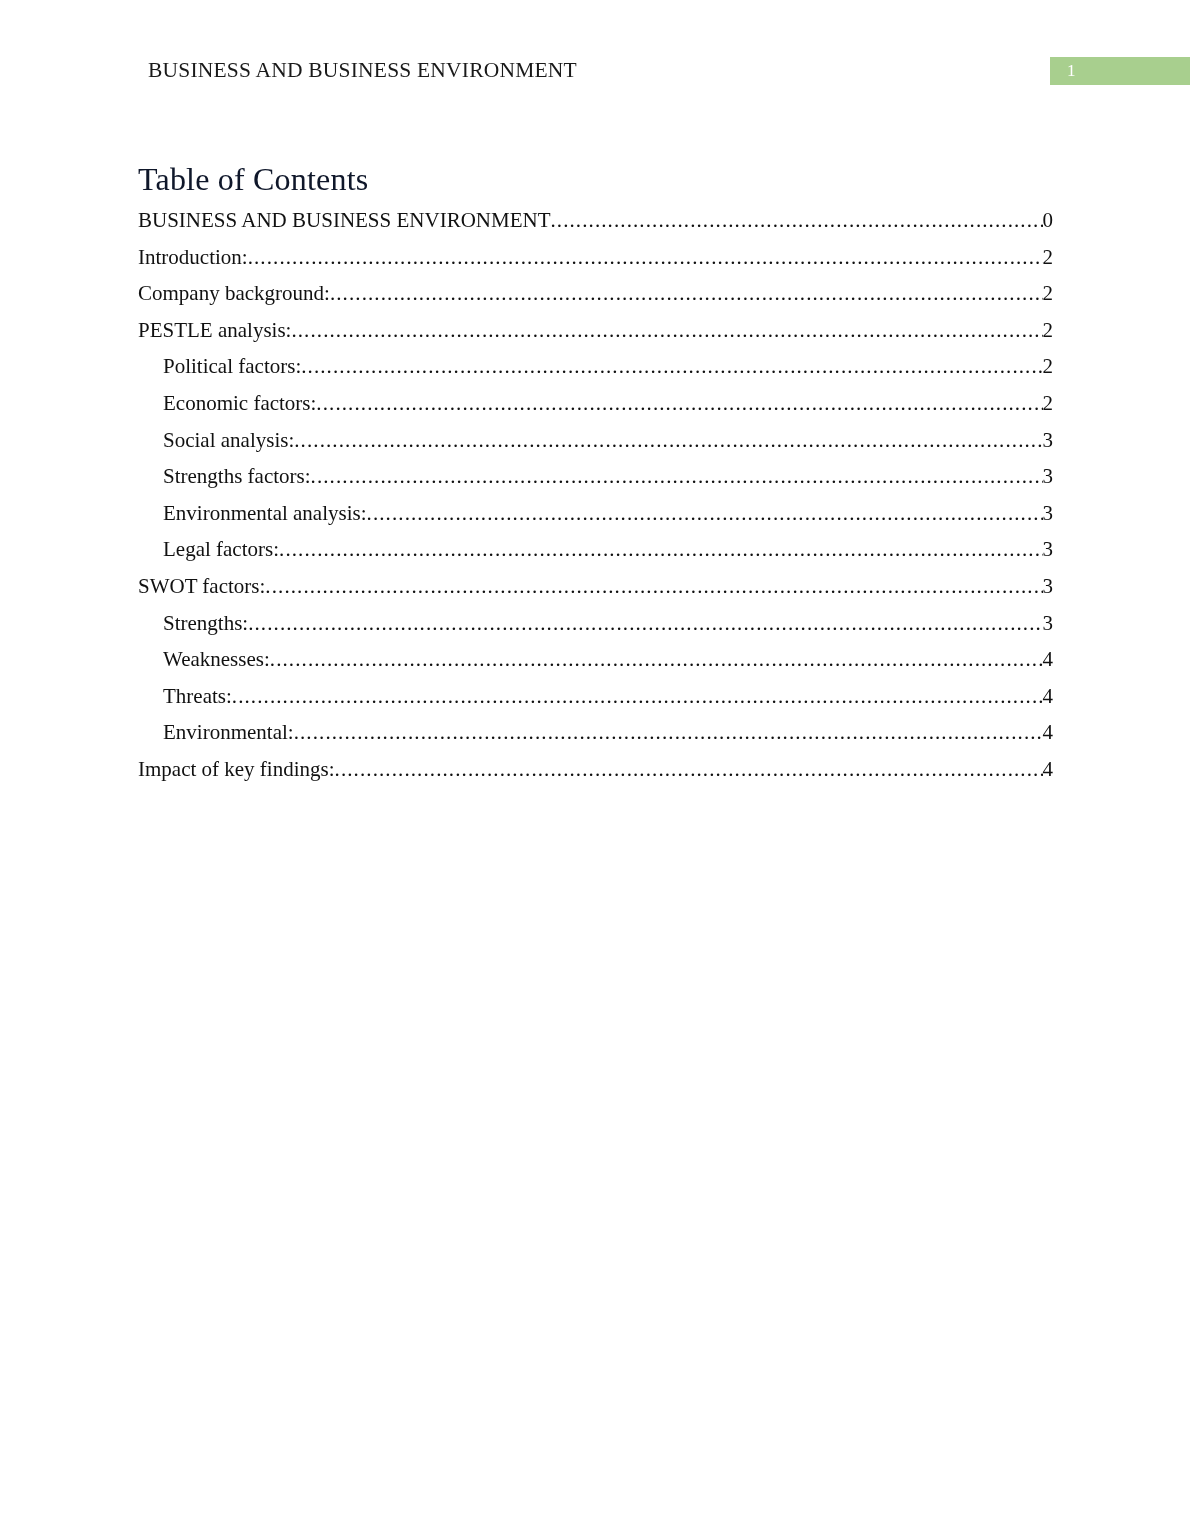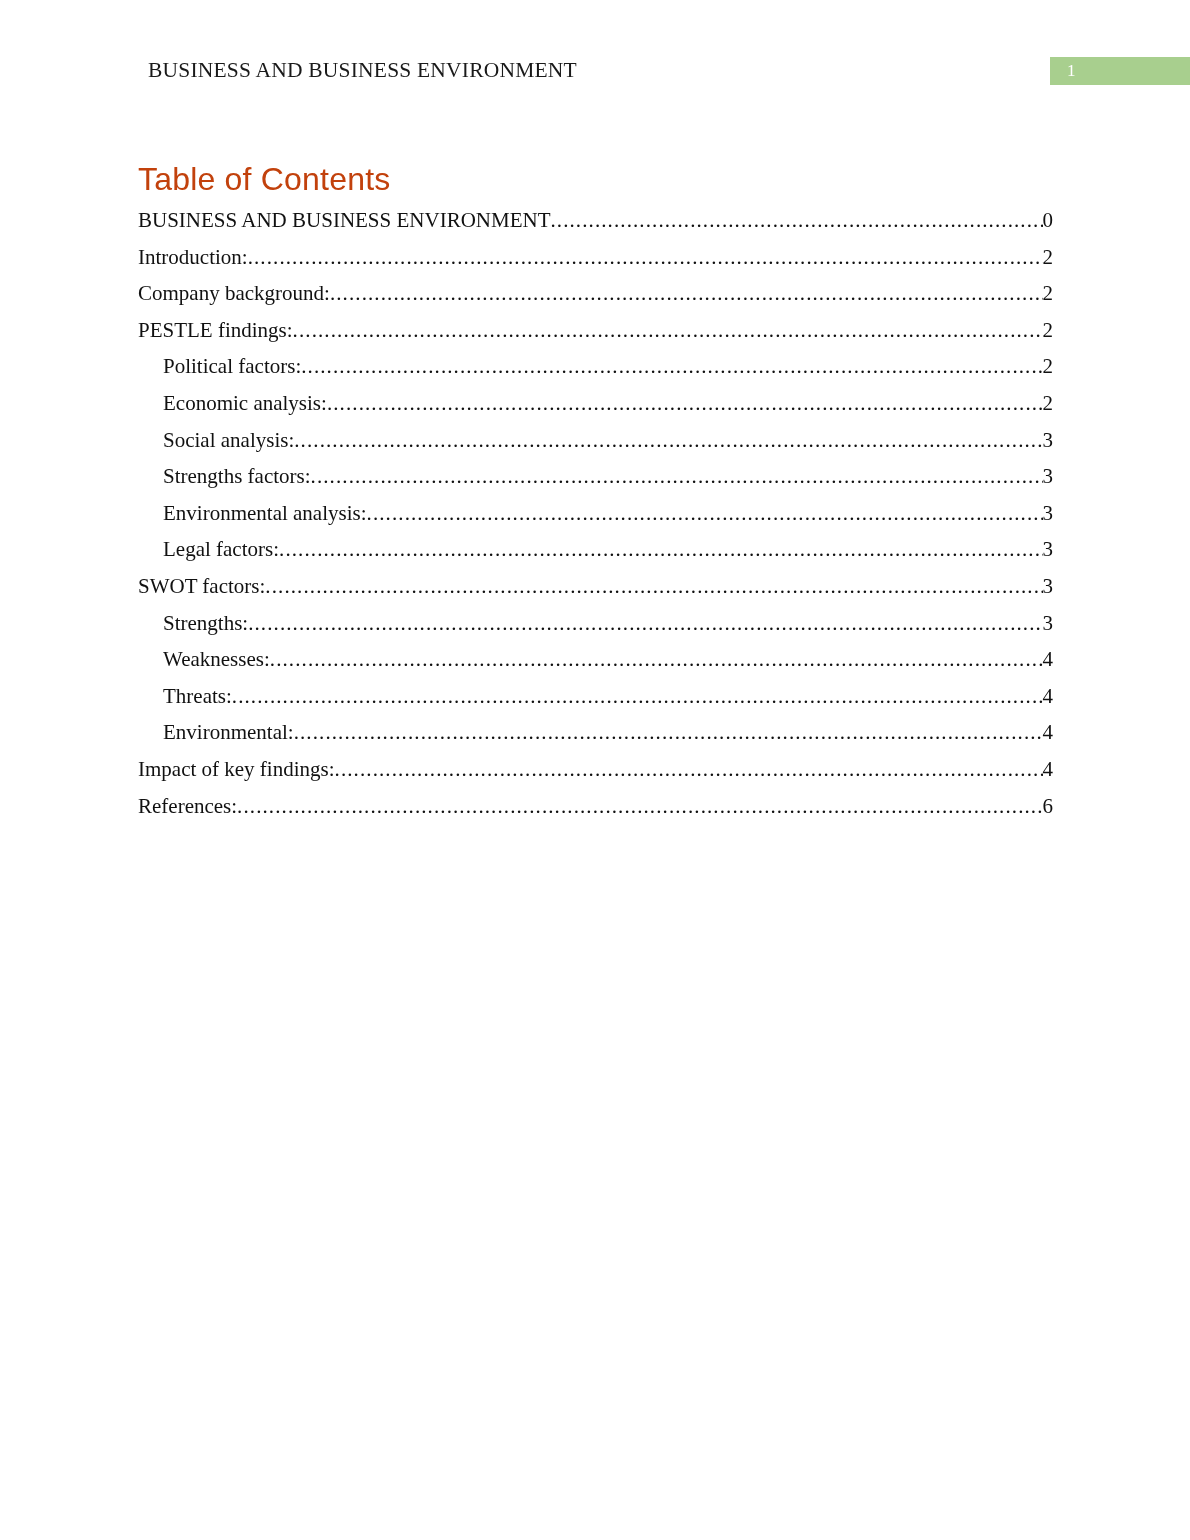--- a/index.html
+++ b/index.html
@@ -54,25 +54,25 @@
   }
 
   
   .toc-block {
     position: absolute;
     left: 138px;
     top: 158px;
     width: 915px;
   }
   .toc-heading {
-    font-family: Liberation Sans, sans-serif;
+    font-family: Liberation Serif, serif;
     font-size: 32px;
     line-height: 42px;
     font-weight: 400;
-    color: #c2410c;
+    color: #0f172a;
     margin: 0 0 2px 0;
     letter-spacing: 0.2px;
   }
   .toc-list {
     margin: 0;
     padding: 0;
     list-style: none;
   }
   .toc-entry {
     display: flex;
@@ -132,31 +132,31 @@
         <span class="entry-label">Introduction:</span>
         <span class="entry-leader"></span>
         <span class="entry-page">2</span>
       </li>
       <li class="toc-entry">
         <span class="entry-label">Company background:</span>
         <span class="entry-leader"></span>
         <span class="entry-page">2</span>
       </li>
       <li class="toc-entry">
-        <span class="entry-label">PESTLE findings:</span>
+        <span class="entry-label">PESTLE analysis:</span>
         <span class="entry-leader"></span>
         <span class="entry-page">2</span>
       </li>
       <li class="toc-entry level-2">
         <span class="entry-label">Political factors:</span>
         <span class="entry-leader"></span>
         <span class="entry-page">2</span>
       </li>
       <li class="toc-entry level-2">
-        <span class="entry-label">Economic analysis:</span>
+        <span class="entry-label">Economic factors:</span>
         <span class="entry-leader"></span>
         <span class="entry-page">2</span>
       </li>
       <li class="toc-entry level-2">
         <span class="entry-label">Social analysis:</span>
         <span class="entry-leader"></span>
         <span class="entry-page">3</span>
       </li>
       <li class="toc-entry level-2">
         <span class="entry-label">Strengths factors:</span>
@@ -195,20 +195,15 @@
       </li>
       <li class="toc-entry level-2">
         <span class="entry-label">Environmental:</span>
         <span class="entry-leader"></span>
         <span class="entry-page">4</span>
       </li>
       <li class="toc-entry">
         <span class="entry-label">Impact of key findings:</span>
         <span class="entry-leader"></span>
         <span class="entry-page">4</span>
-      </li>
-      <li class="toc-entry">
-        <span class="entry-label">References:</span>
-        <span class="entry-leader"></span>
-        <span class="entry-page">6</span>
       </li>
     </ul>
 </div>
 
 </body></html>

